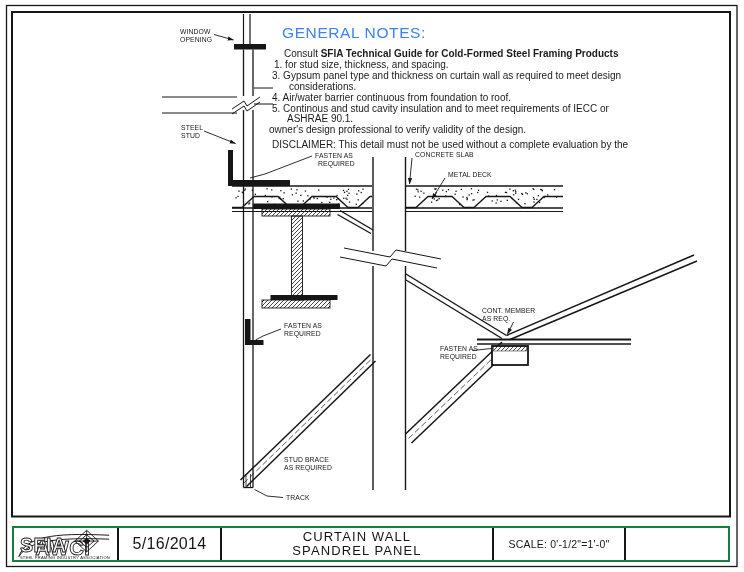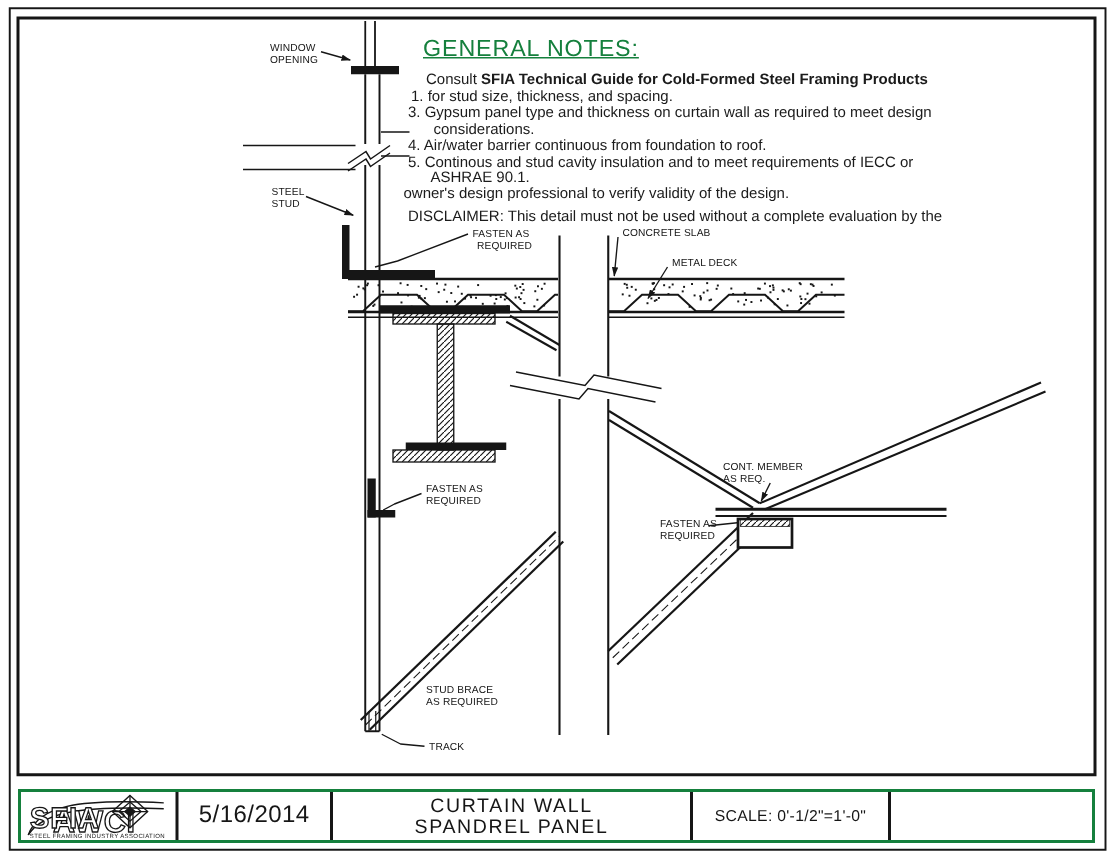--- a/index.html
+++ b/index.html
@@ -6,33 +6,33 @@
   .page{position:relative;width:744px;height:572px;background:#fff;overflow:hidden;
         font-family:"Liberation Sans",sans-serif;color:#161616;}
   svg{position:absolute;left:0;top:0;}
   .ln{stroke:#161616;fill:none;}
   .ink{fill:#161616;stroke:none;}
   .wht{fill:#ffffff;stroke:none;}
   .hat{fill:url(#hatch);stroke:#161616;stroke-width:0.9;}
   .cal{font-family:"Liberation Sans",sans-serif;font-size:6.8px;fill:#161616;letter-spacing:0.1px;}
   
   .notes{position:absolute;left:272px;top:24px;width:420px;white-space:nowrap;}
-  .notes-title{font-size:15.5px;letter-spacing:0.6px;margin:0 0 7px 10px;color:#15803d;text-decoration:underline;}
+  .notes-title{font-size:15.5px;letter-spacing:0.6px;margin:0 0 7px 10px;color:#3b82f6;}
   .nline{font-size:10px;line-height:10.9px;color:#1b1b1b;}
   .nline .b{font-weight:bold;}
   .nline.gap{margin-top:4px;}
   
   .tblock{position:absolute;left:12px;top:526px;width:718px;height:36px;border:2px solid #15803d;
           box-sizing:border-box;display:flex;background:#fff;}
   .tcell{border-right:2px solid #161616;display:flex;align-items:center;justify-content:center;
          box-sizing:border-box;height:100%;}
   .tcell:last-child{border-right:none;}
   .c-awci{width:105px;}
   .c-date{width:103px;font-size:16px;letter-spacing:0.3px;}
-  .c-title{width:240px;flex-direction:column;font-size:13px;letter-spacing:1.1px;line-height:14.5px;}
+  .c-title{width:272px;flex-direction:column;font-size:13px;letter-spacing:1.1px;line-height:14.5px;}
   .c-scale{width:132px;font-size:10.5px;letter-spacing:0.2px;}
   .c-sfia{flex:1;}
 </style>
 </head>
 <body>
 
 <div class="page">
 
   <svg width="744" height="572" viewBox="0 0 744 572">
     <defs>

